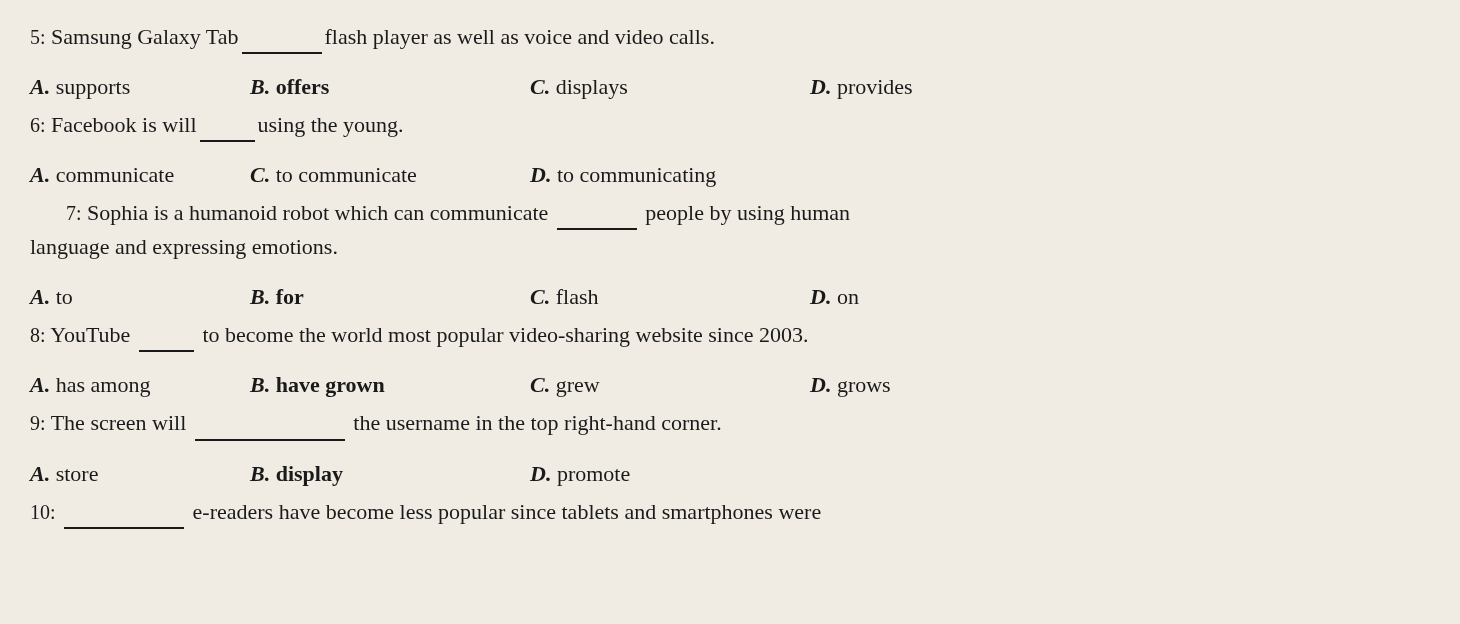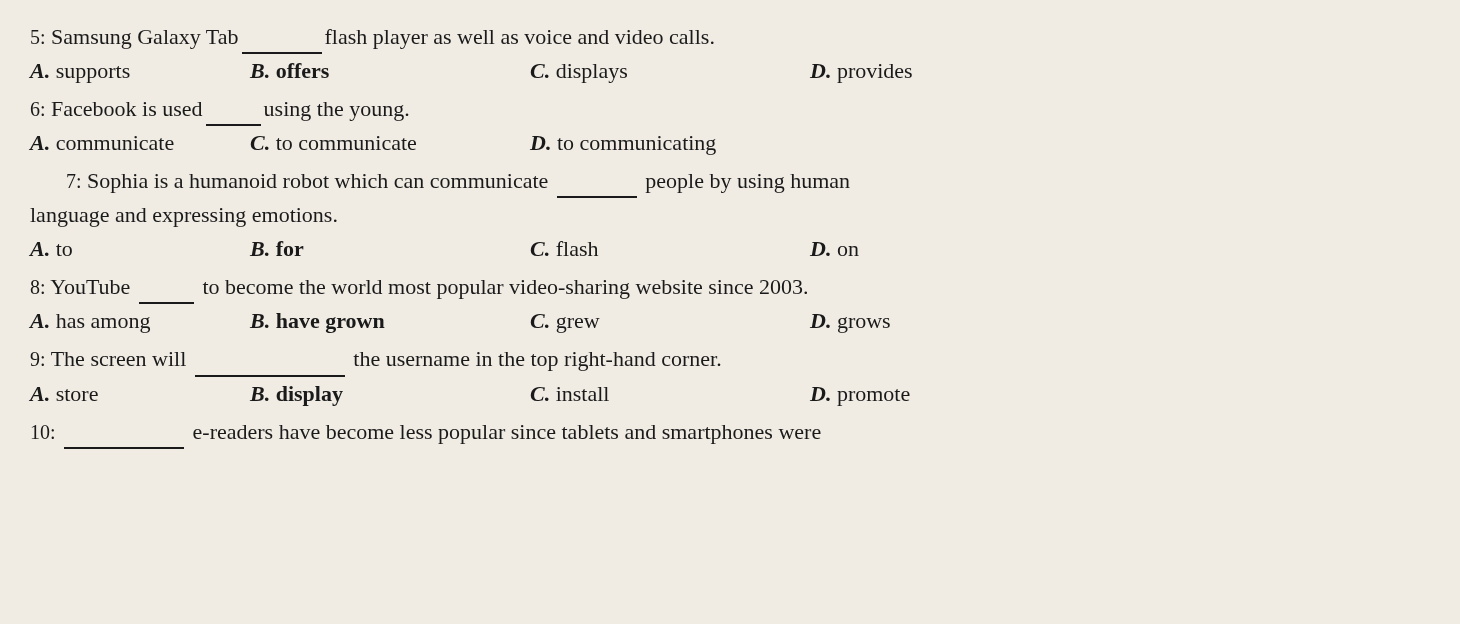--- a/index.html
+++ b/index.html
@@ -18,21 +18,21 @@
     .q-line {
       line-height: 1.55;
     }
     .q-number {
       font-size: 20px;
     }
     .answers-row {
       display: flex;
       flex-direction: row;
       align-items: baseline;
-      margin-top: 4px;
+      margin-top: 20px;
       margin-bottom: 6px;
       gap: 0;
     }
     .answer-option {
       display: inline-block;
     }
     .answer-option .label {
       font-weight: bold;
       font-style: italic;
     }
@@ -80,21 +80,21 @@
     <div class="answer-option"><span class="label">A.</span> <span class="answer-text-normal">supports</span></div>
     <div class="answer-option"><span class="label">B.</span> <span class="answer-text-bold">offers</span></div>
     <div class="answer-option"><span class="label">C.</span> <span class="answer-text-normal">displays</span></div>
     <div class="answer-option"><span class="label">D.</span> <span class="answer-text-normal">provides</span></div>
   </div>
 </div>
 
 <div class="question-block">
   <div class="q-line">
     <span class="q-number">6:</span>
-    <span> Facebook is used</span><span class="blank blank-short">&nbsp;&nbsp;&nbsp;&nbsp;&nbsp;</span><span>using the young.</span>
+    <span> Facebook is will</span><span class="blank blank-short">&nbsp;&nbsp;&nbsp;&nbsp;&nbsp;</span><span>using the young.</span>
   </div>
   <div class="answers-row ans-4col">
     <div class="answer-option"><span class="label">A.</span> <span class="answer-text-normal">communicate</span></div>
     <div class="answer-option"><span class="label">C.</span> <span class="answer-text-normal">to communicate</span></div>
     <div class="answer-option"><span class="label">D.</span> <span class="answer-text-normal">to communicating</span></div>
   </div>
 </div>
 
 <div class="question-block">
   <div class="q-line q7-text">
@@ -132,21 +132,20 @@
 <div class="question-block">
   <div class="q-line">
     <span class="q-number">9:</span>
     <span> The screen will</span>
     <span class="blank blank-long">&nbsp;&nbsp;&nbsp;&nbsp;&nbsp;&nbsp;&nbsp;&nbsp;&nbsp;&nbsp;&nbsp;&nbsp;&nbsp;&nbsp;&nbsp;</span>
     <span>the username in the top right-hand corner.</span>
   </div>
   <div class="answers-row ans-4col">
     <div class="answer-option"><span class="label">A.</span> <span class="answer-text-normal">store</span></div>
     <div class="answer-option"><span class="label">B.</span> <span class="answer-text-bold">display</span></div>
-    <div class="answer-option"><span class="label">C.</span> <span class="answer-text-normal">install</span></div>
     <div class="answer-option"><span class="label">D.</span> <span class="answer-text-normal">promote</span></div>
   </div>
 </div>
 
 <div class="question-block">
   <div class="q-line">
     <span class="q-number">10:</span>
     <span class="blank" style="min-width:120px;">&nbsp;&nbsp;&nbsp;&nbsp;&nbsp;&nbsp;&nbsp;&nbsp;&nbsp;&nbsp;&nbsp;&nbsp;</span>
     <span>e-readers have become less popular since tablets and smartphones were</span>
   </div>

